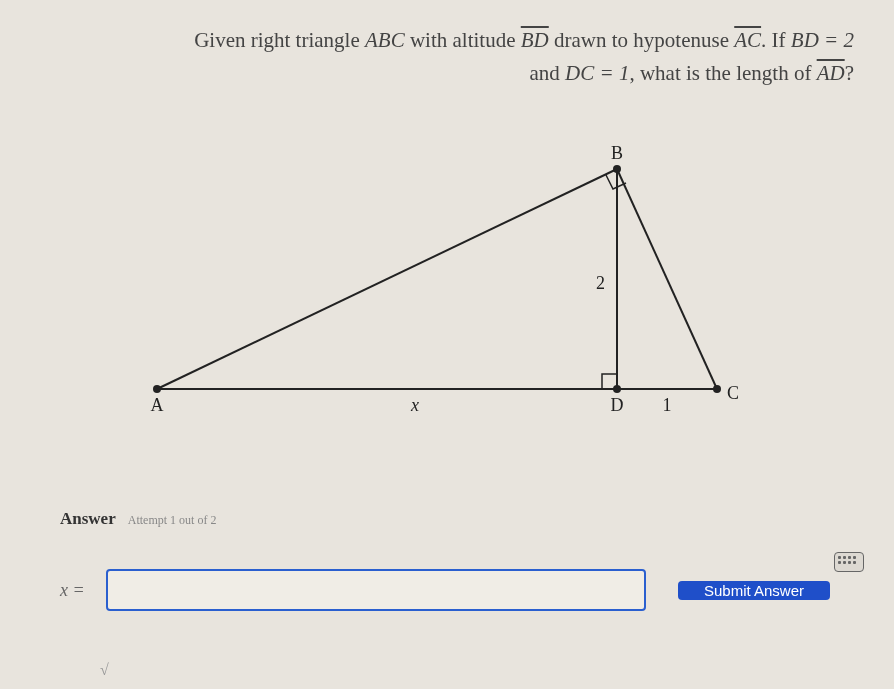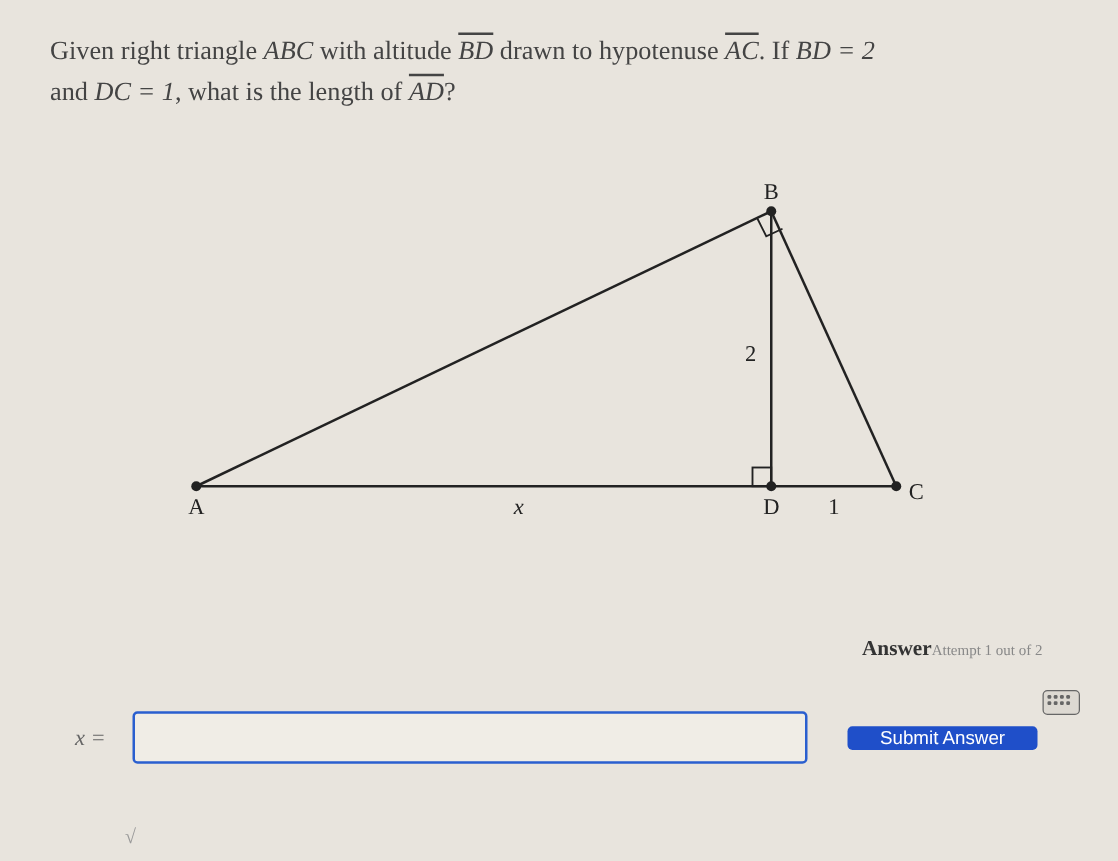--- a/index.html
+++ b/index.html
@@ -10,35 +10,36 @@
       font-family: Georgia, 'Times New Roman', serif;
       color: #3a3a3a;
       padding: 24px 40px 20px 40px;
       position: relative;
     }
     .question {
       font-size: 21px;
       line-height: 1.55;
       color: #444;
       margin-bottom: 40px;
+      text-align: right;
     }
     .question .math-italic { font-style: italic; font-family: Georgia, serif; }
     .question .overline { text-decoration: overline; }
     .diagram-wrap {
       width: 640px;
       height: 310px;
       margin: 0 auto 60px auto;
       position: relative;
     }
     .diagram-wrap svg { width: 100%; height: 100%; }
     .answer-row {
       display: flex;
       align-items: baseline;
+      gap: 12px;
       padding: 10px 20px;
-      justify-content: flex-end;
     }
     .answer-label {
       font-weight: bold;
       font-size: 17px;
       color: #333;
     }
     .attempt {
       font-size: 12px;
       color: #888;
     }

